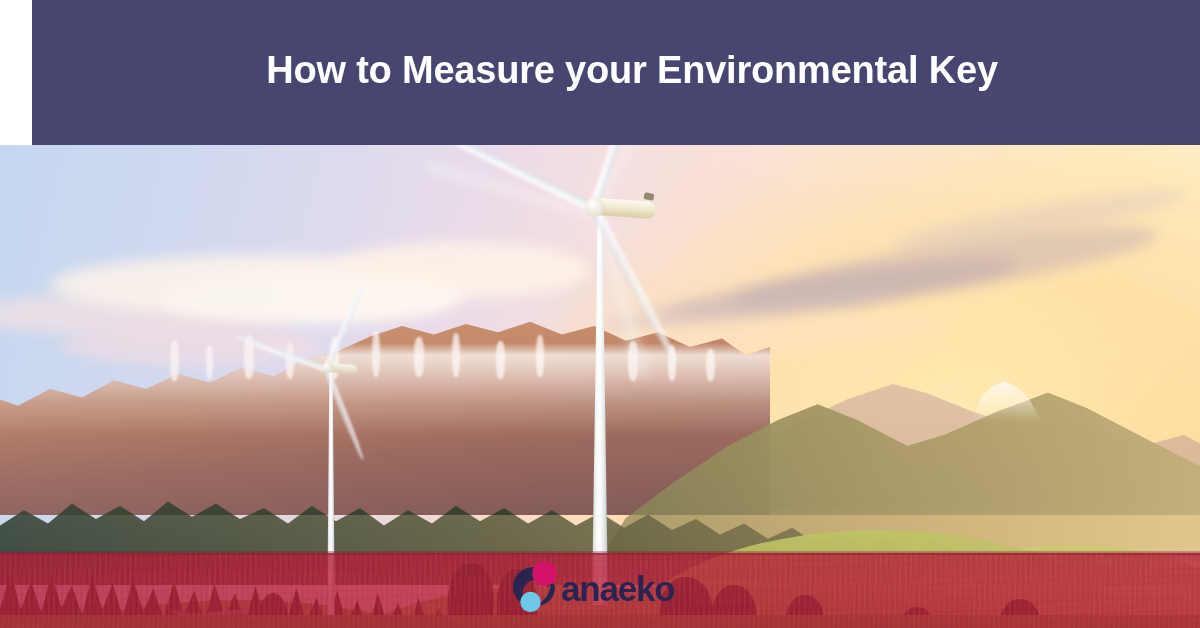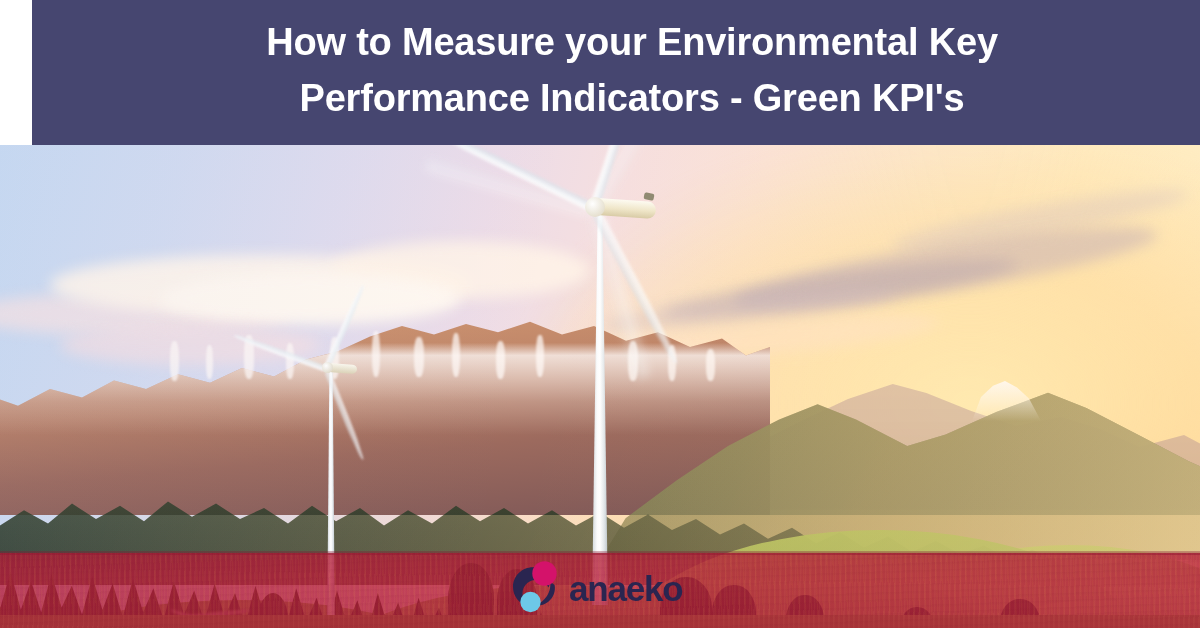--- a/index.html
+++ b/index.html
@@ -331,21 +331,21 @@
     position:absolute; left:0; top:553px; width:1200px; height:62px;
     background:
       repeating-linear-gradient(87deg, rgba(226,150,60,0.09) 0px, rgba(226,150,60,0.09) 1px, rgba(0,0,0,0) 2px, rgba(0,0,0,0) 6px);
     opacity:0.8; z-index:31; pointer-events:none;
   }
 
   
   .logo {
     position:absolute; left:505px; top:558px;
     width:190px; height:58px;
-    display:flex; align-items:center; gap:8px;
+    display:flex; align-items:center; 
     z-index:50;
   }
   .logo-mark { position:relative; width:58px; height:58px; flex:0 0 58px; }
   .logo-word {
     color:#2a2550;
     font-size:35px;
     font-weight:bold;
     letter-spacing:-1.2px;
     line-height:1;
     margin-left:-2px;
@@ -360,21 +360,20 @@
   }
 </style>
 </head>
 <body>
 
 <div class="banner">
 
   <div class="header">
     <div class="header-title">
       <span>How to Measure your Environmental Key</span><br>
-      <span>Performance Indicators - Green KPI's</span>
     </div>
   </div>
 
   <div class="photo">
 
     <div class="sky"></div>
     <div class="sunglow"></div>
 
     <div class="cloud cl11"></div>
     <div class="cloud cl5"></div>

